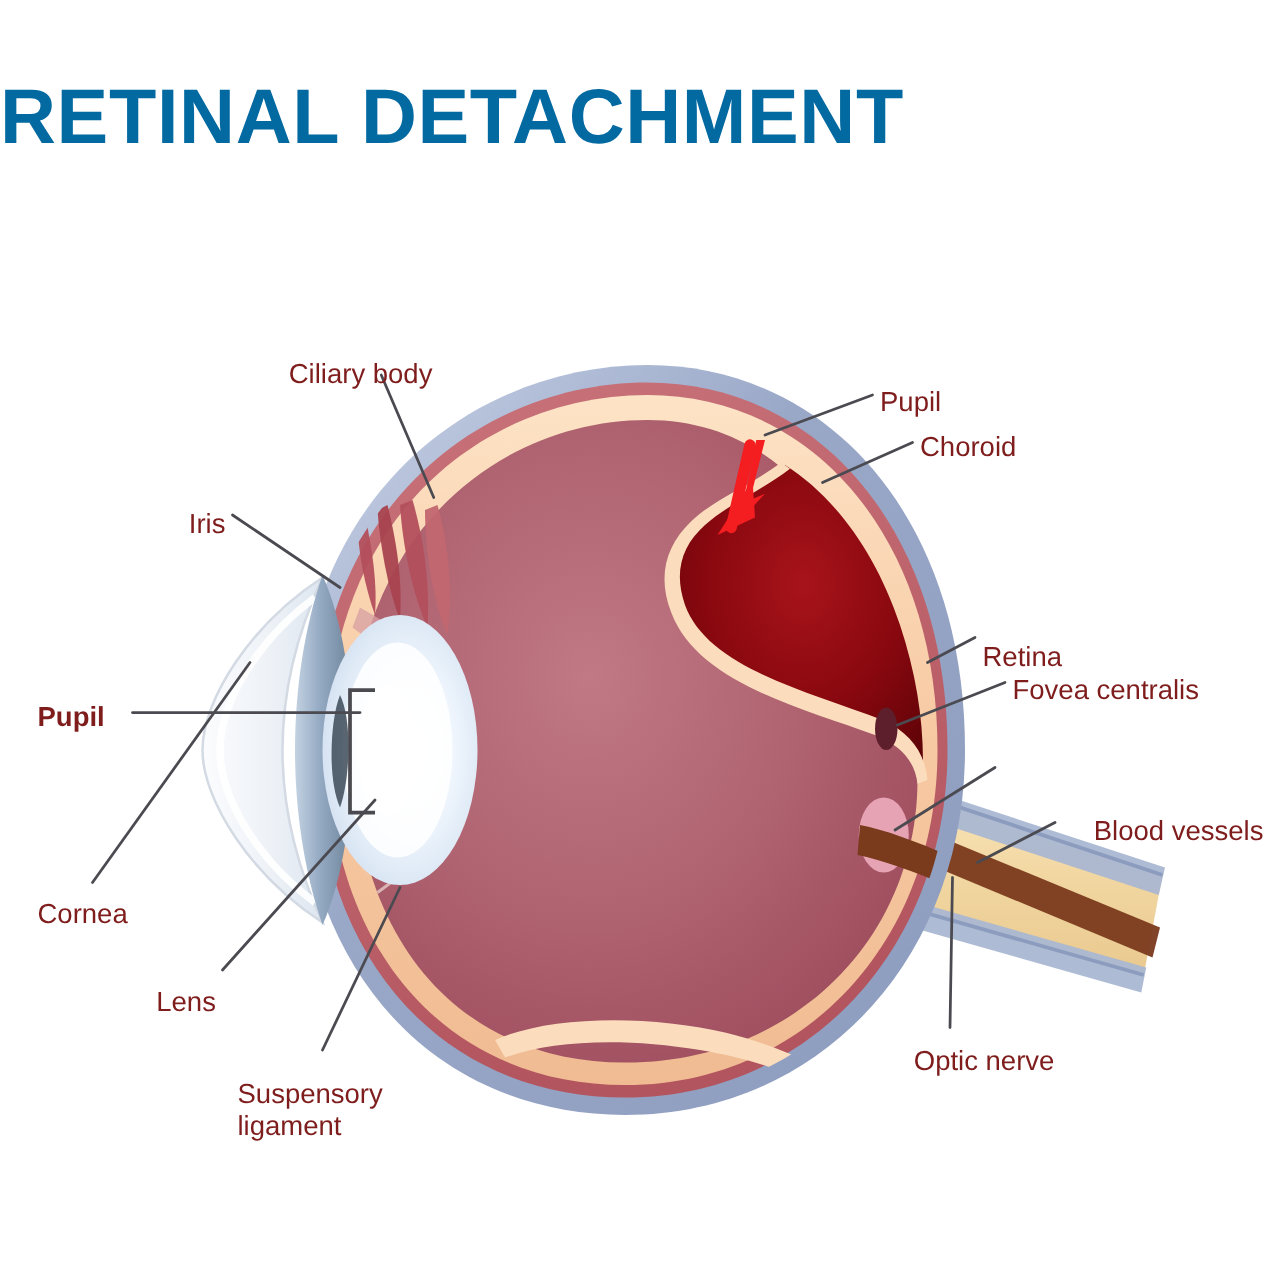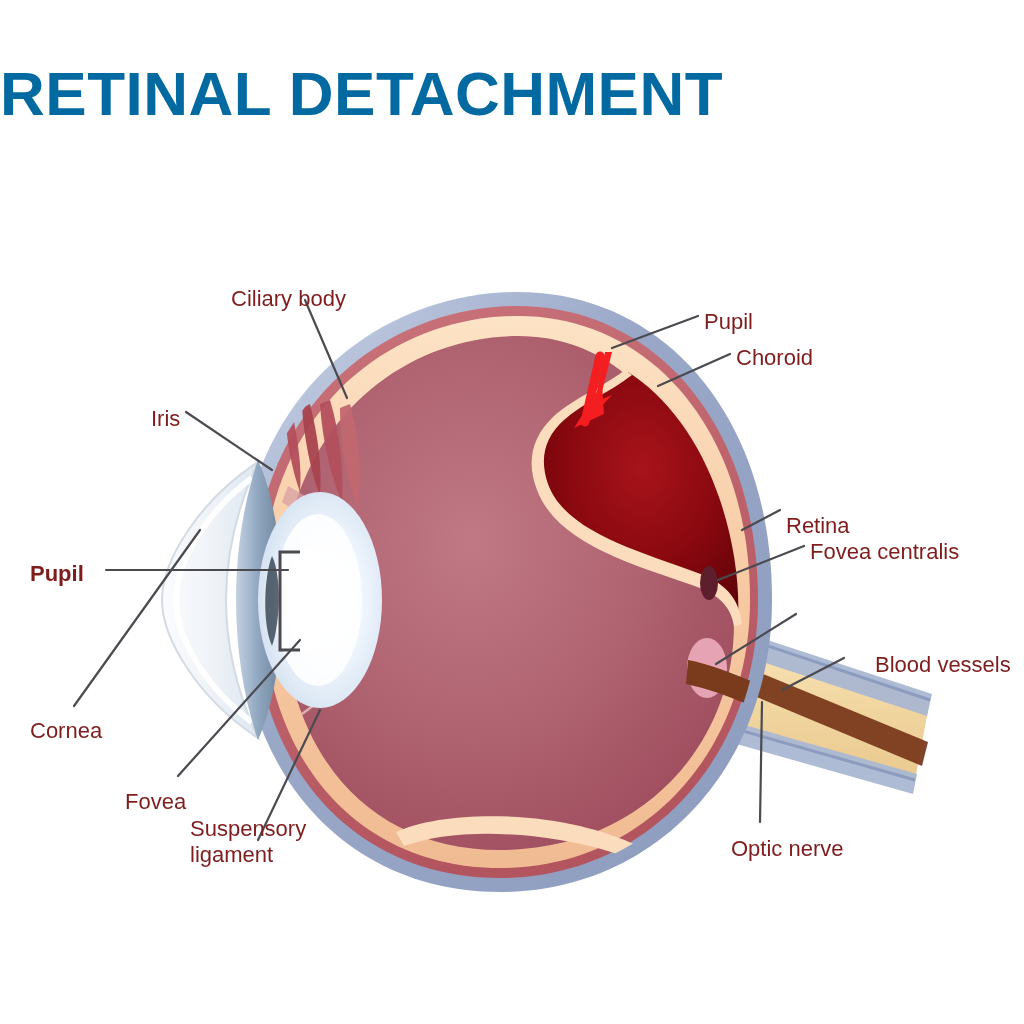--- a/index.html
+++ b/index.html
@@ -281,22 +281,22 @@
       <path d="M 844 658 L 782 690"></path>
 
       <path d="M 760 822 L 762 702"></path>
     </g>
   </svg>
 
   <div class="lbl" style="left:231px; top:286px;">Ciliary body</div>
   <div class="lbl" style="left:151px; top:406px;">Iris</div>
   <div class="lbl" style="left:30px;  top:561px;font-weight:bold;">Pupil</div>
   <div class="lbl" style="left:30px;  top:718px;">Cornea</div>
-  <div class="lbl" style="left:125px; top:789px;">Fovea</div>
-  <div class="lbl two" style="left:190px; top:816px; width:160px; white-space:pre-line;">Suspensory
+  <div class="lbl" style="left:125px; top:789px;">Lens</div>
+  <div class="lbl two" style="left:190px; top:862px; width:160px; white-space:pre-line;">Suspensory
 ligament</div>
   <div class="lbl" style="left:704px; top:309px;">Pupil</div>
   <div class="lbl" style="left:736px; top:345px;">Choroid</div>
   <div class="lbl" style="left:786px; top:513px;">Retina</div>
   <div class="lbl" style="left:810px; top:539px;">Fovea centralis</div>
   <div class="lbl" style="left:851px; top:652px;margin-left:24px;">Blood vessels</div>
   <div class="lbl" style="left:731px; top:836px;text-align:center;">Optic nerve</div>
 
 </div>
 

